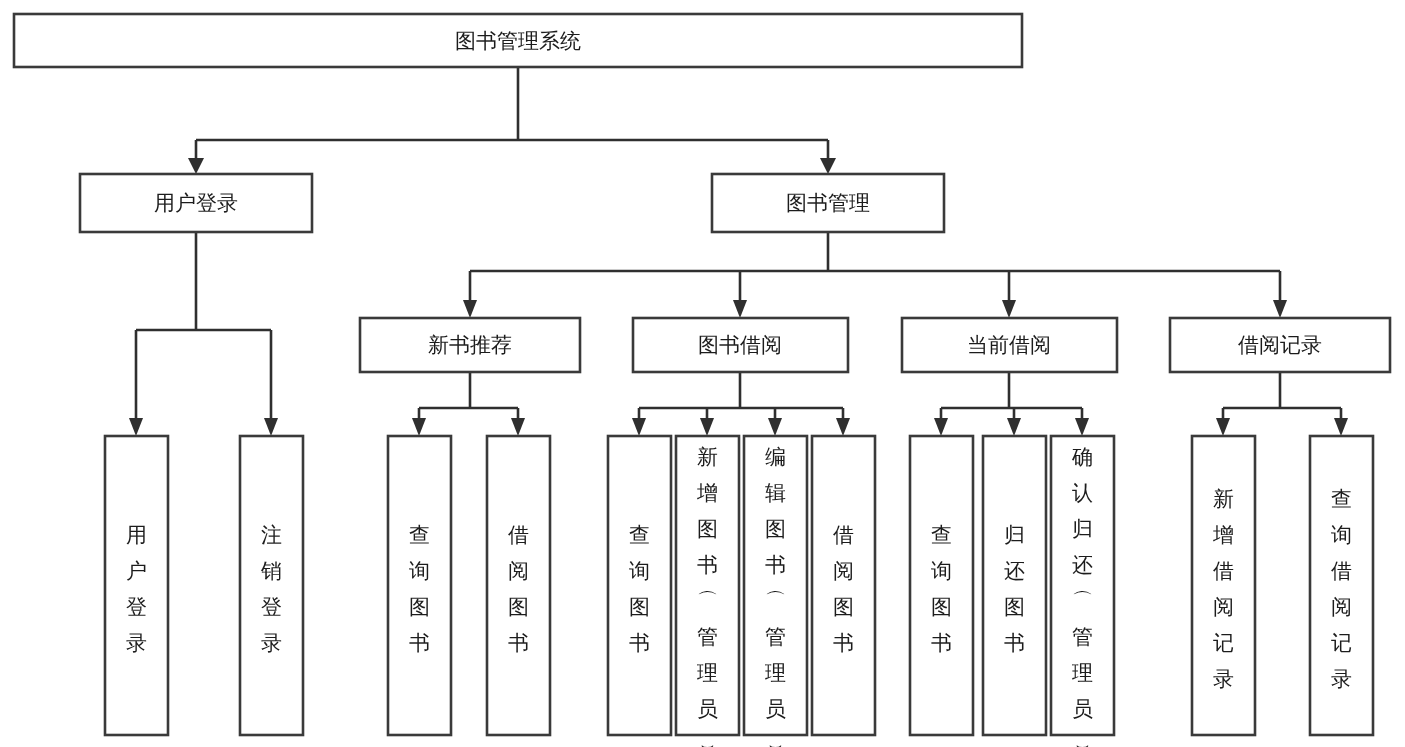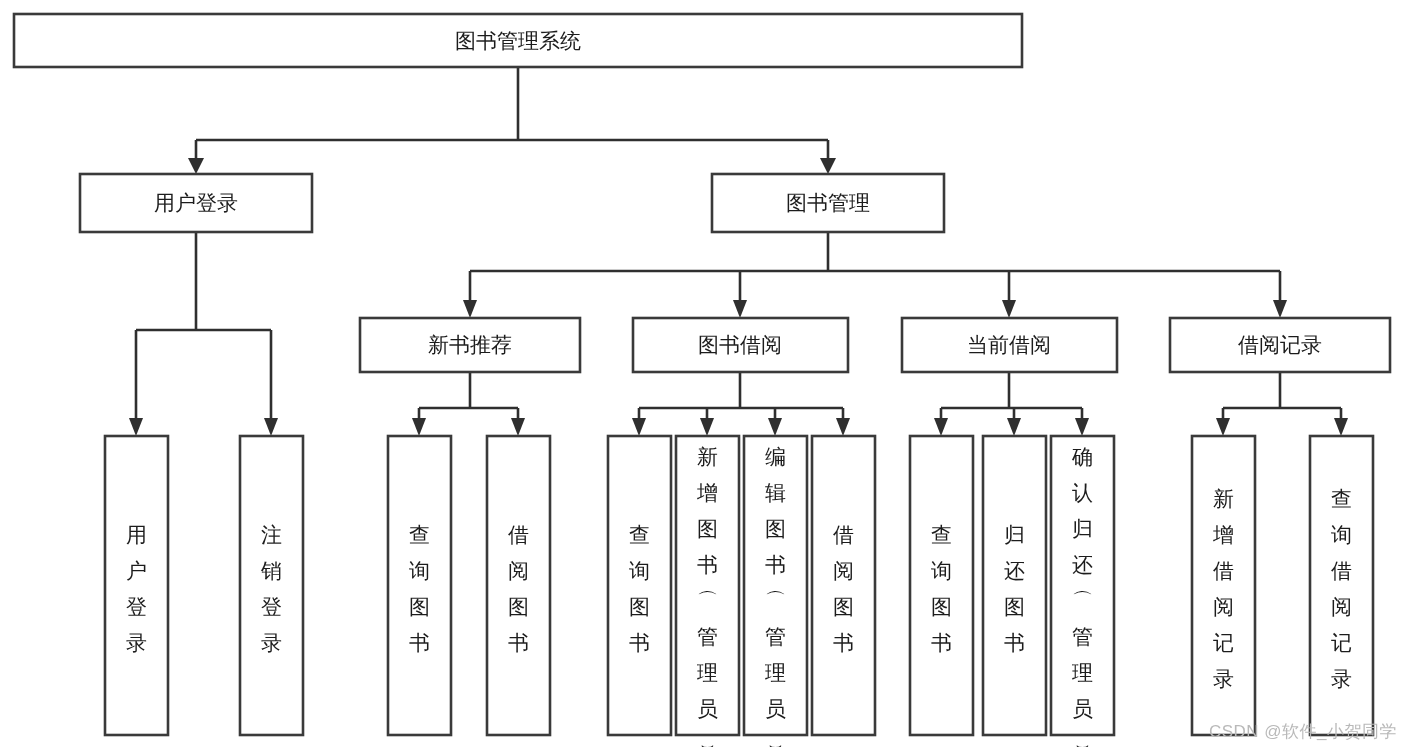--- a/index.html
+++ b/index.html
@@ -226,15 +226,14 @@
           <text class="node-label-v" x="1223.5" y="505.58"><tspan x="1223.5" dy="0">新</tspan><tspan x="1223.5" dy="36">增</tspan><tspan x="1223.5" dy="36">借</tspan><tspan x="1223.5" dy="36">阅</tspan><tspan x="1223.5" dy="36">记</tspan><tspan x="1223.5" dy="36">录</tspan></text>
         </g>
         <g>
           <rect class="node-rect" x="1310" y="436" width="63" height="299"></rect>
           <text class="node-label-v" x="1341.5" y="505.58"><tspan x="1341.5" dy="0">查</tspan><tspan x="1341.5" dy="36">询</tspan><tspan x="1341.5" dy="36">借</tspan><tspan x="1341.5" dy="36">阅</tspan><tspan x="1341.5" dy="36">记</tspan><tspan x="1341.5" dy="36">录</tspan></text>
         </g>
       </g>
 
   </svg>
 
-  <div class="watermark">CSDN @软件_小贺同学</div>
 
 </div>
 
 </body></html>

